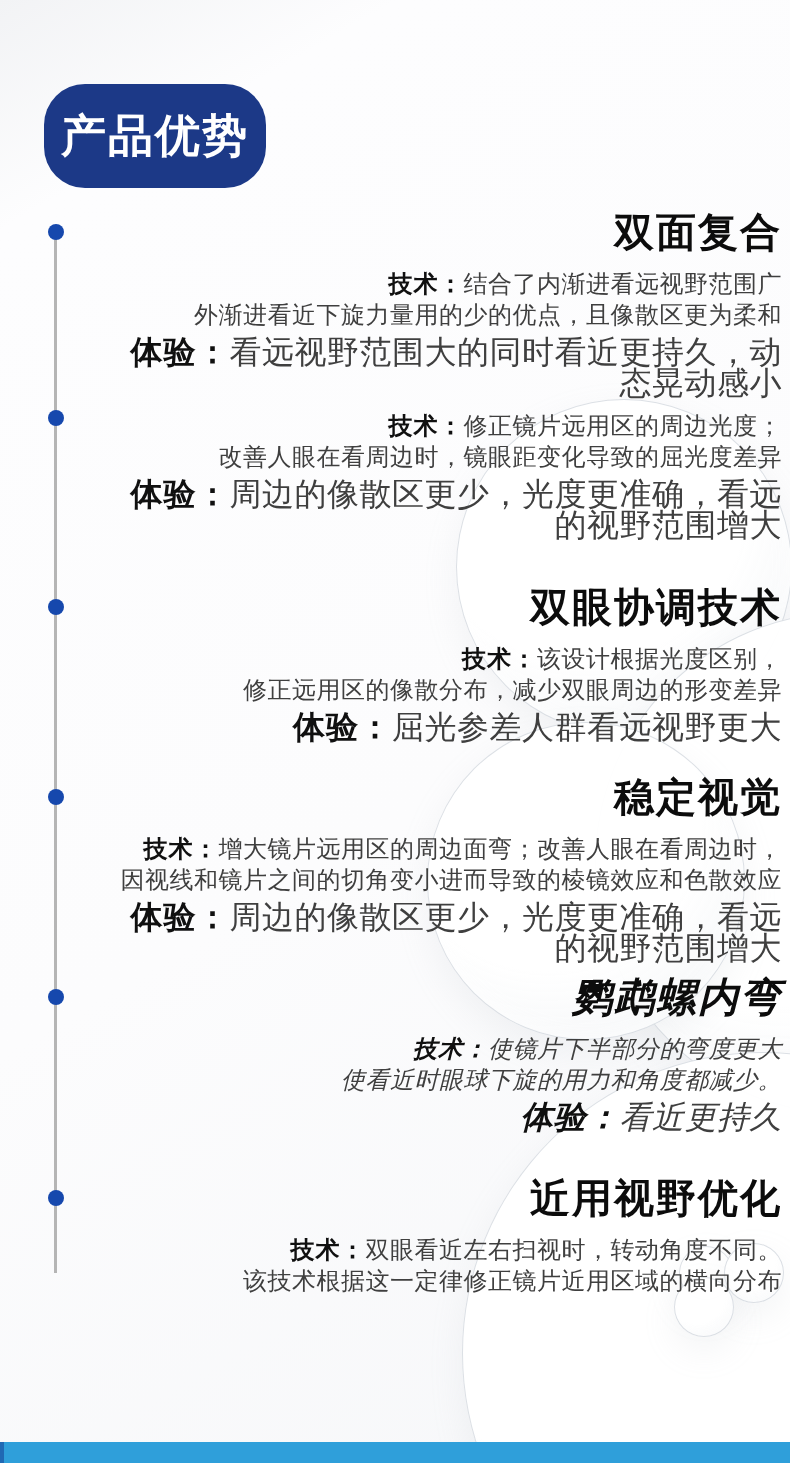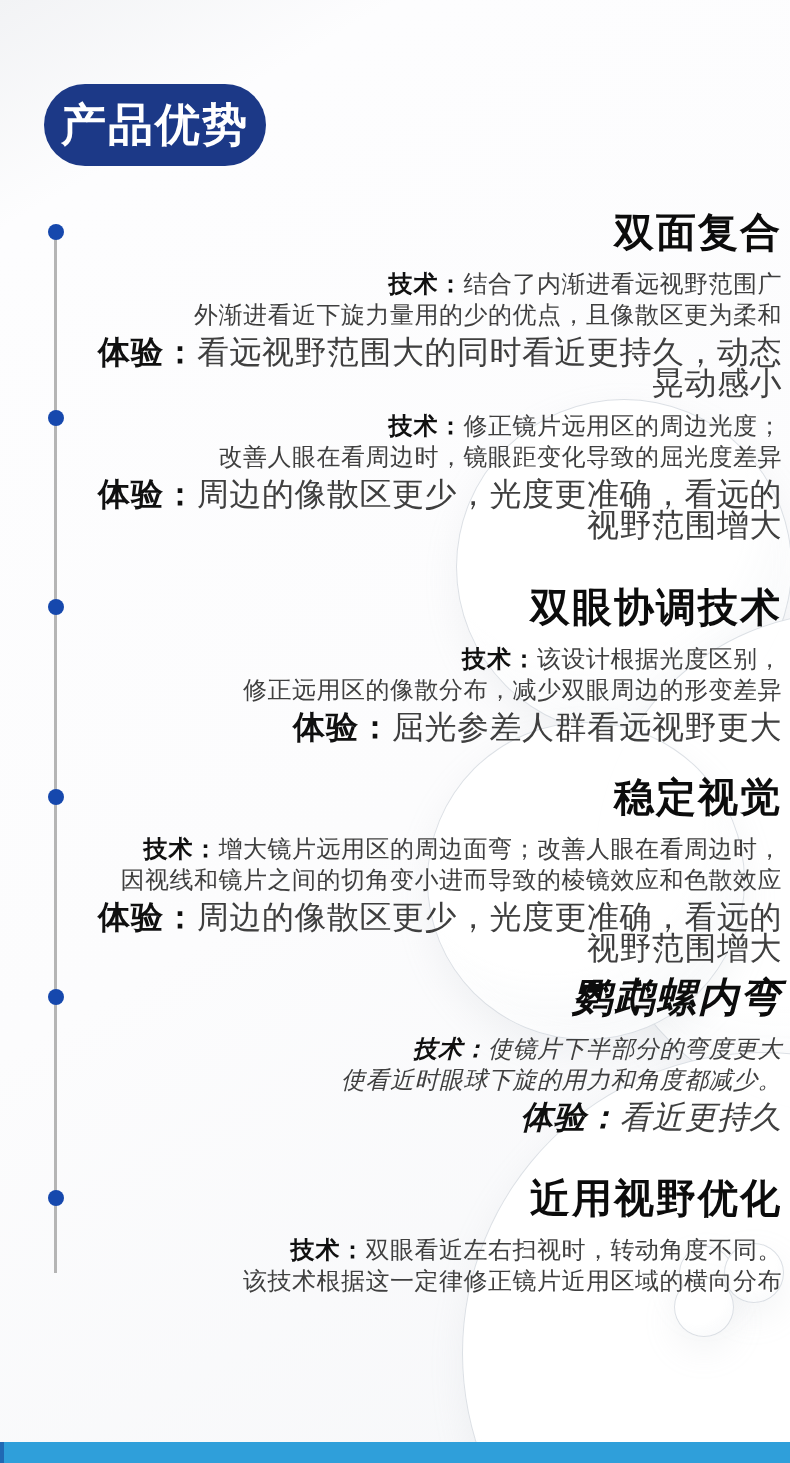--- a/index.html
+++ b/index.html
@@ -17,21 +17,21 @@
   }
   .c1 { left:456px; top:399px; width:334px; height:334px; }
   .c2 { left:427px; top:722px; width:316px; height:316px; }
   .c3 { left:595px; top:612px; width:500px; height:500px; }
   .c4 { left:679px; top:1246px; width:52px;  height:52px; }
   .c5 { left:724px; top:1243px; width:58px;  height:58px; }
   .c6 { left:674px; top:1277px; width:58px;  height:58px; }
   .c7 { left:462px; top:1052px; width:600px; height:600px; }
 
   .badge {
-    position:absolute; left:44px; top:84px; height:82px;
+    position:absolute; left:44px; top:84px; height:104px;
     display:inline-flex; align-items:center; padding:0 17px;
     background:#1c3987; border-radius:41px;
     color:#ffffff; font-size:45px; font-weight:700; letter-spacing:2px;
     z-index:3; white-space:nowrap;justify-content:flex-end;
   }
   .timeline-line {
     position:absolute; left:54px; top:232px; width:3px; height:1041px;
     background:#b5b5b5; z-index:1;
   }
   .feature {
@@ -47,21 +47,21 @@
     color:#0c0c0c; letter-spacing:2px;
   }
   .feature-tech {
     margin:14px 0 0 0; font-size:24px; line-height:31px;
     color:#3f3f3f; letter-spacing:0.5px;
   }
   .feature-exp {
     margin:7px 0 0 0; font-size:32px; line-height:31px;
     color:#3f3f3f; letter-spacing:0.5px;
   }
-  .lbl { font-weight:700; color:#101010; letter-spacing:1px; }
+  .lbl { font-weight:700; color:#101010; letter-spacing:1px;margin-left:33px; }
   .s1 { top:210px; } .s2 { top:396px; } .s3 { top:585px; }
   .s4 { top:775px; } .s5 { top:975px;font-style:italic; } .s6 { top:1176px; }
 
   .bottom-bar {
     position:absolute; left:0; bottom:0; width:790px; height:21px;
     background:#2f9fda; z-index:4;
   }
   .bottom-bar-edge {
     position:absolute; left:0; top:0; width:4px; height:21px;
     background:#2069b4;

